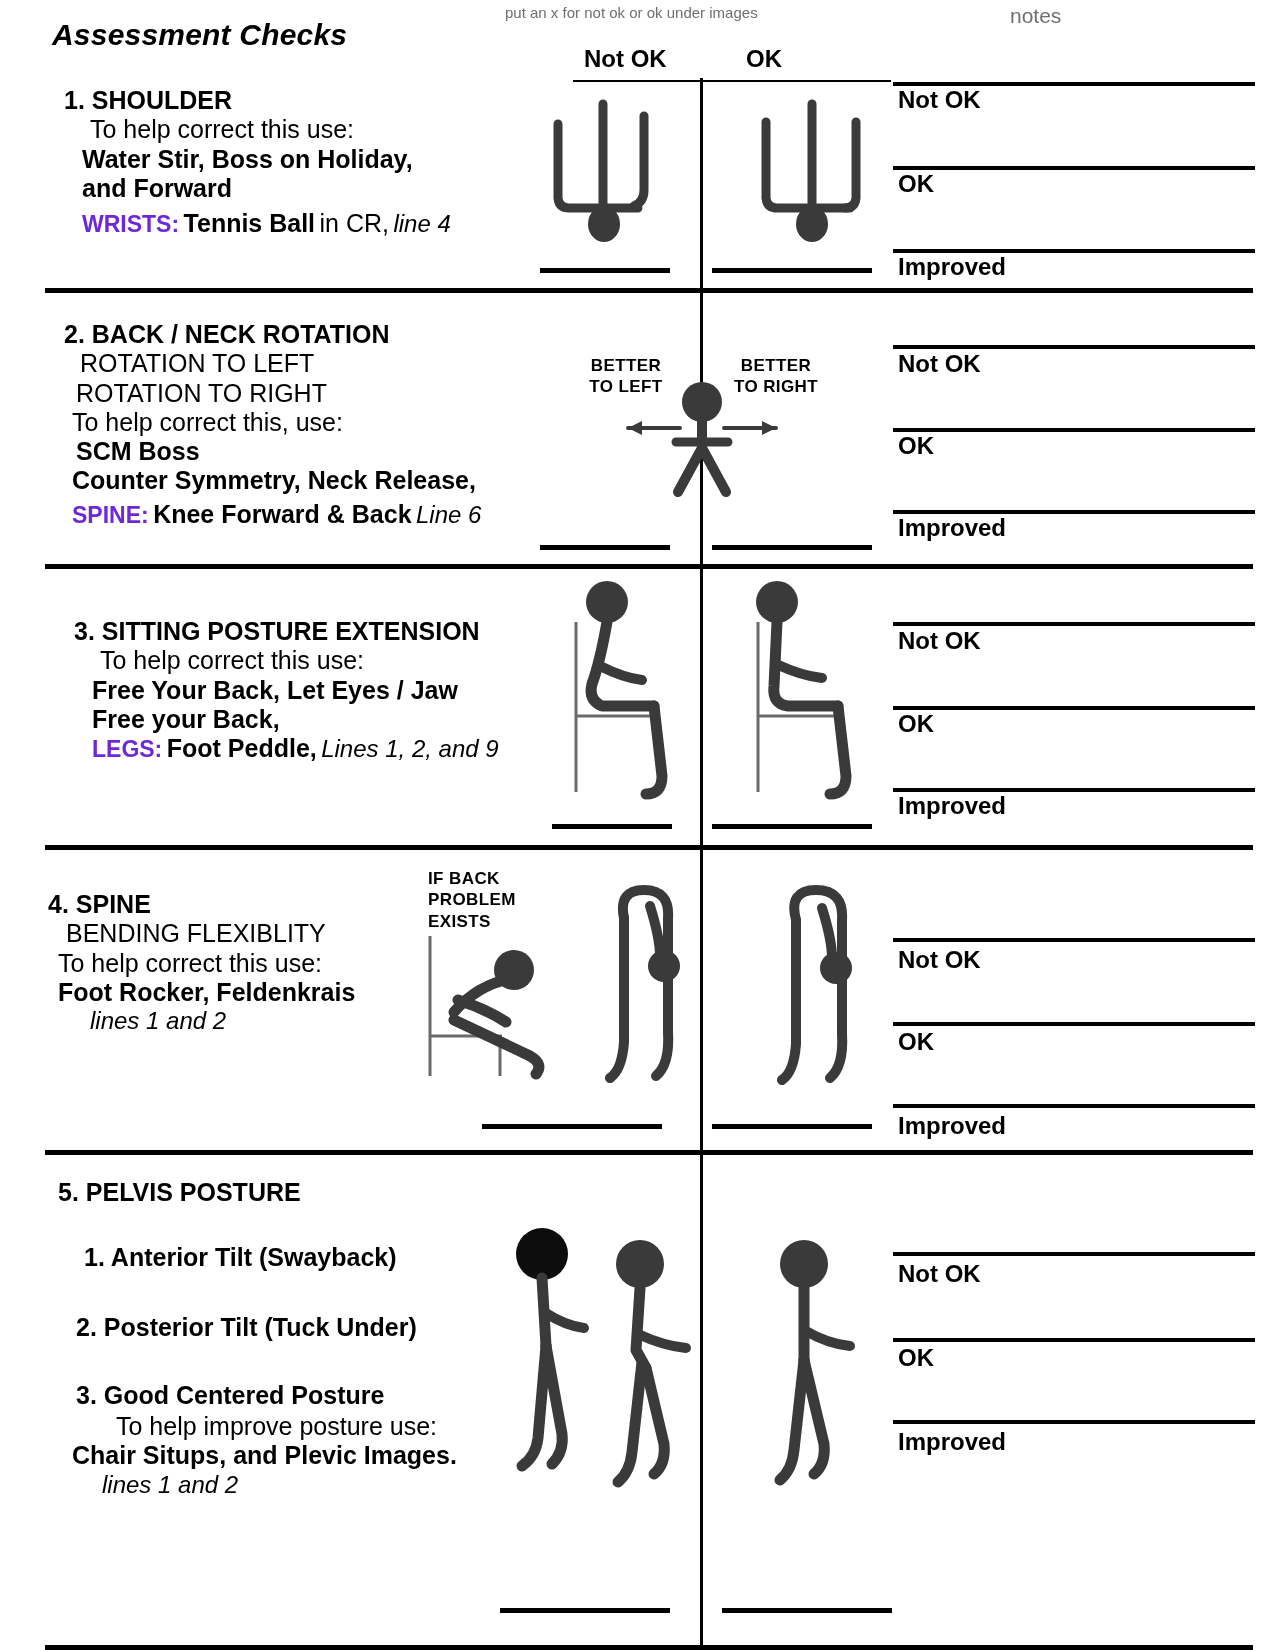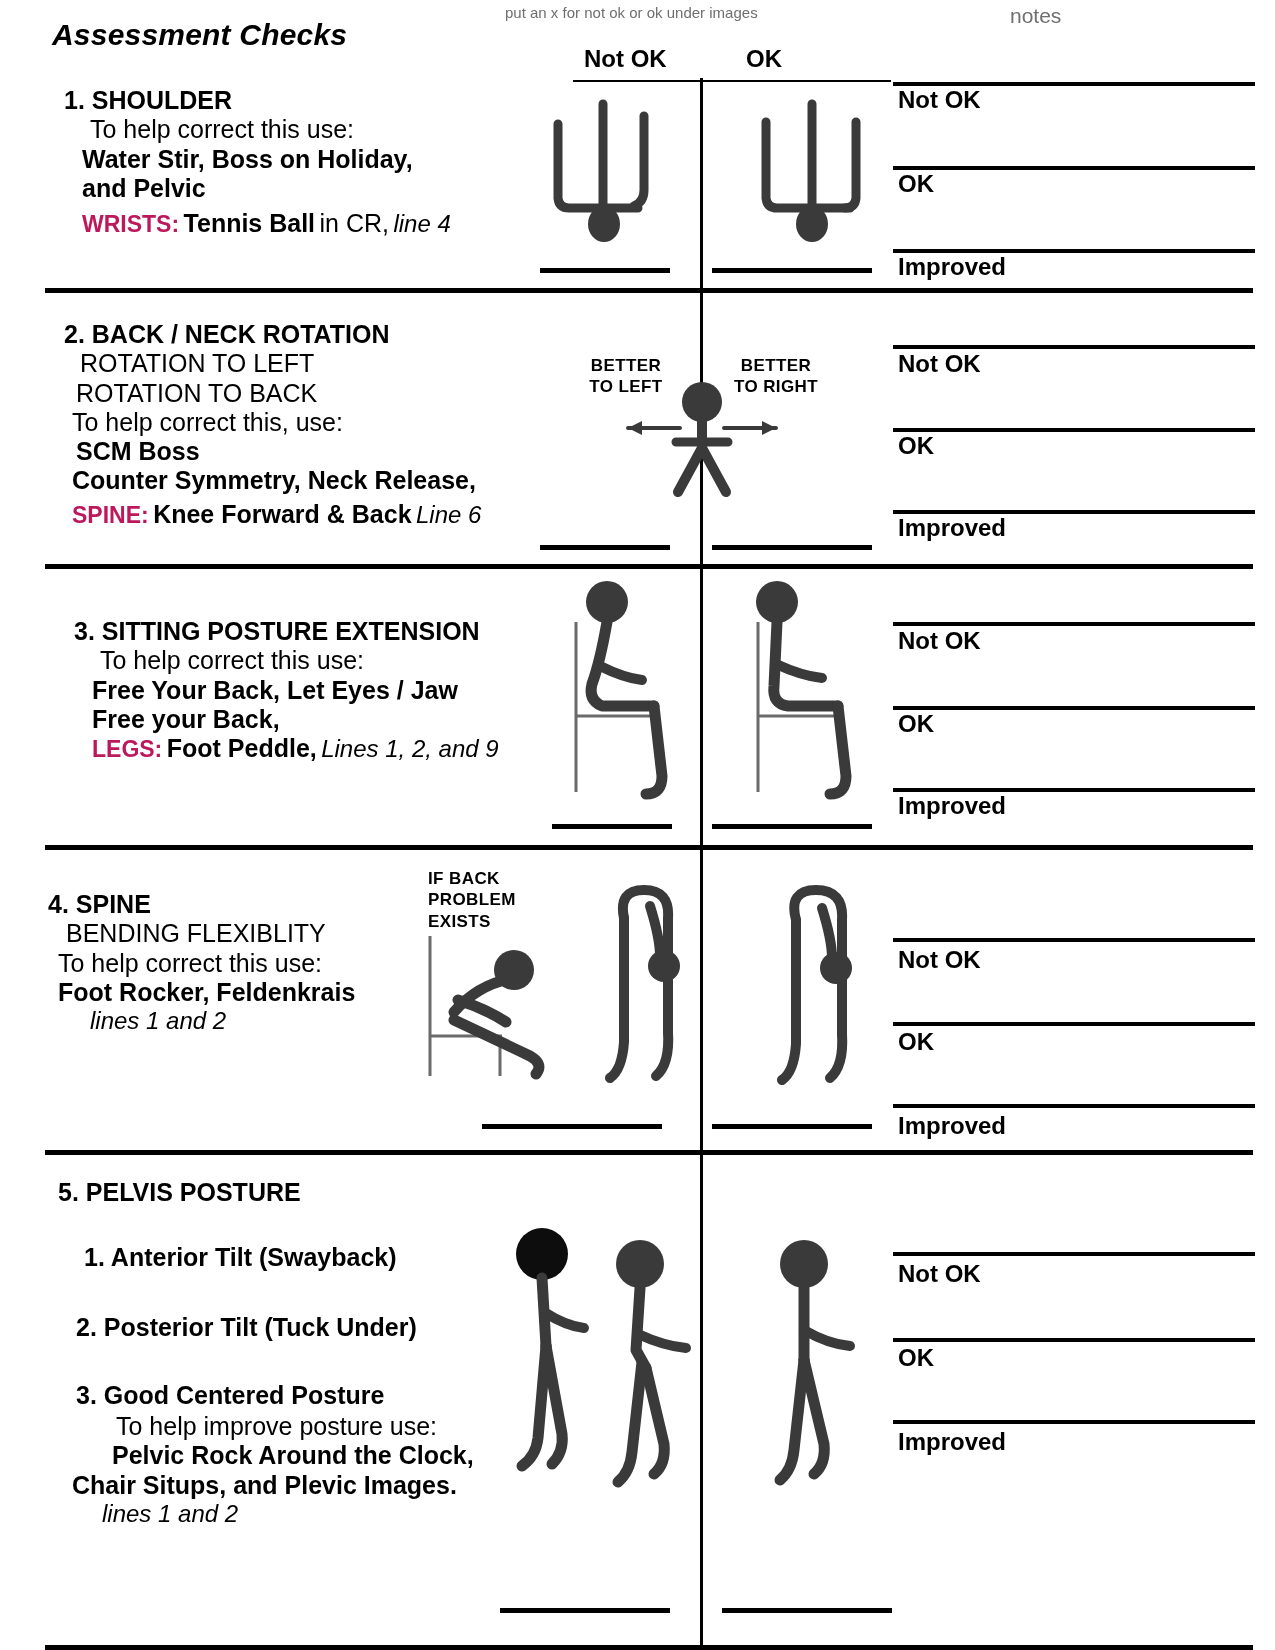--- a/index.html
+++ b/index.html
@@ -48,21 +48,21 @@
     background: #000;
   }
 
   
   .block { position: absolute; }
   .ln { white-space: nowrap; line-height: 1.17; }
   .h  { font-size: 25px; font-weight: bold; }
   .n  { font-size: 25px; font-weight: normal; }
   .b  { font-size: 25px; font-weight: bold; }
   .i  { font-size: 24px; font-style: italic; font-weight: normal; }
-  .blue { color: #be185d; font-weight: bold; }
+  .blue { color: #6d28d9; font-weight: bold; }
   .ind1 { padding-left: 26px; }
   .ind2 { padding-left: 18px; }
   .sm { font-size: 23px; }
 
   
   .blank {
     position: absolute; height: 5px; background: #000;
   }
 
   
@@ -109,21 +109,21 @@
   <div class="hdiv" style="top:1150px"></div>
   <div class="hdiv" style="top:1645px"></div>
 
   <div class="block" style="left:64px; top:86px">
     <div class="ln h">
       <span>1.</span>
       <span>SHOULDER</span>
     </div>
     <div class="ln n ind1">To help correct this use:</div>
     <div class="ln b ind2">Water Stir, Boss on Holiday,</div>
-    <div class="ln b ind2">and Pelvic</div>
+    <div class="ln b ind2">and Forward</div>
     <div class="ln ind2" style="padding-top:6px">
       <span class="blue sm">WRISTS:</span>
       <span class="b">Tennis Ball</span>
       <span class="n">in CR,</span>
       <span class="i">line 4</span>
     </div>
   </div>
 
   <div class="fig" style="left:528px; top:98px">
     <svg width="150" height="145" viewBox="0 0 150 145">
@@ -151,21 +151,21 @@
   <div class="note-label" style="top:170px">OK</div>
   <div class="note-rule" style="top:249px"></div>
   <div class="note-label" style="top:253px">Improved</div>
 
   <div class="block" style="left:64px; top:320px">
     <div class="ln h">
       <span>2.</span>
       <span>BACK / NECK ROTATION</span>
     </div>
     <div class="ln n" style="padding-left:16px">ROTATION TO LEFT</div>
-    <div class="ln n" style="padding-left:12px">ROTATION TO BACK</div>
+    <div class="ln n" style="padding-left:12px">ROTATION TO RIGHT</div>
     <div class="ln n" style="padding-left:8px">To help correct this, use:</div>
     <div class="ln b" style="padding-left:12px">SCM Boss</div>
     <div class="ln b" style="padding-left:8px">Counter Symmetry, Neck Release,</div>
     <div class="ln" style="padding-left:8px; padding-top:4px">
       <span class="blue sm">SPINE:</span>
       <span class="b">Knee Forward &amp; Back</span>
       <span class="i">Line 6</span>
     </div>
   </div>
 
@@ -300,21 +300,20 @@
       <span>5.</span>
       <span>PELVIS POSTURE</span>
     </div>
   </div>
   <div class="ln b" style="position:absolute; left:84px; top:1243px">1. Anterior Tilt   (Swayback)</div>
   <div class="ln b" style="position:absolute; left:76px; top:1313px">2.   Posterior Tilt  (Tuck Under)</div>
   <div class="ln b" style="position:absolute; left:76px; top:1381px">3. Good Centered Posture</div>
 
   <div class="block" style="left:58px; top:1412px">
     <div class="ln n" style="padding-left:58px">To help improve posture use:</div>
-    <div class="ln b" style="padding-left:54px">Pelvic Rock Around the Clock,</div>
     <div class="ln b" style="padding-left:14px">Chair Situps, and Plevic Images.</div>
     <div class="ln i" style="padding-left:44px">lines 1 and  2</div>
   </div>
 
   <div class="fig" style="left:500px; top:1228px">
     <svg width="110" height="270" viewBox="0 0 110 270">
       <circle cx="42" cy="26" r="26" fill="#0d0d0d"></circle>
       <path class="stk" stroke-width="11" d="M42 50 L46 118"></path>
       <path class="stk" stroke-width="10" d="M44 84 Q66 98 84 100"></path>
       <path class="stk" stroke-width="11" d="M46 118 L38 210 Q36 228 22 238"></path>

